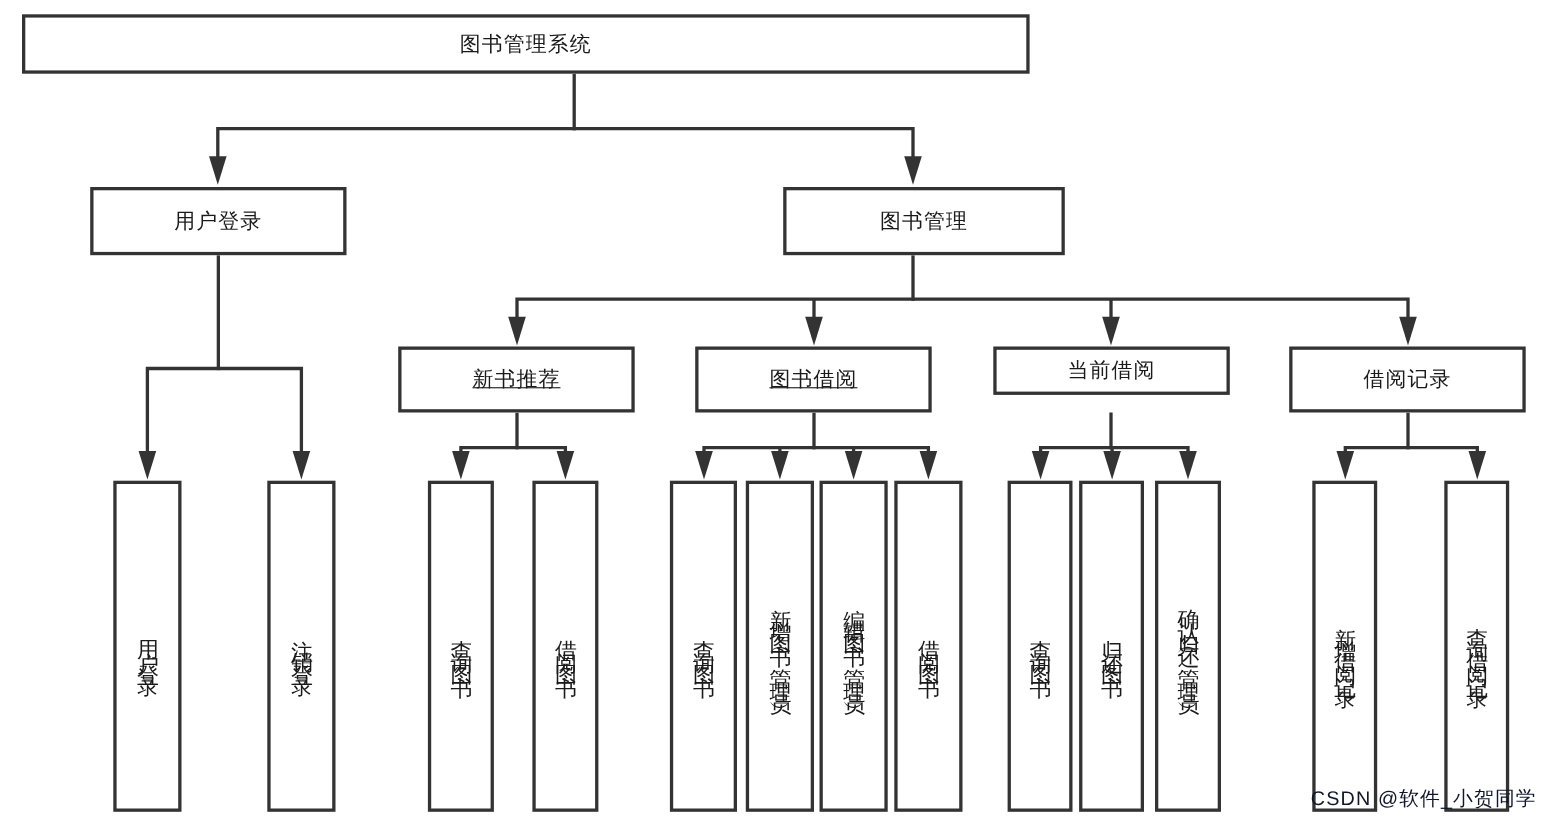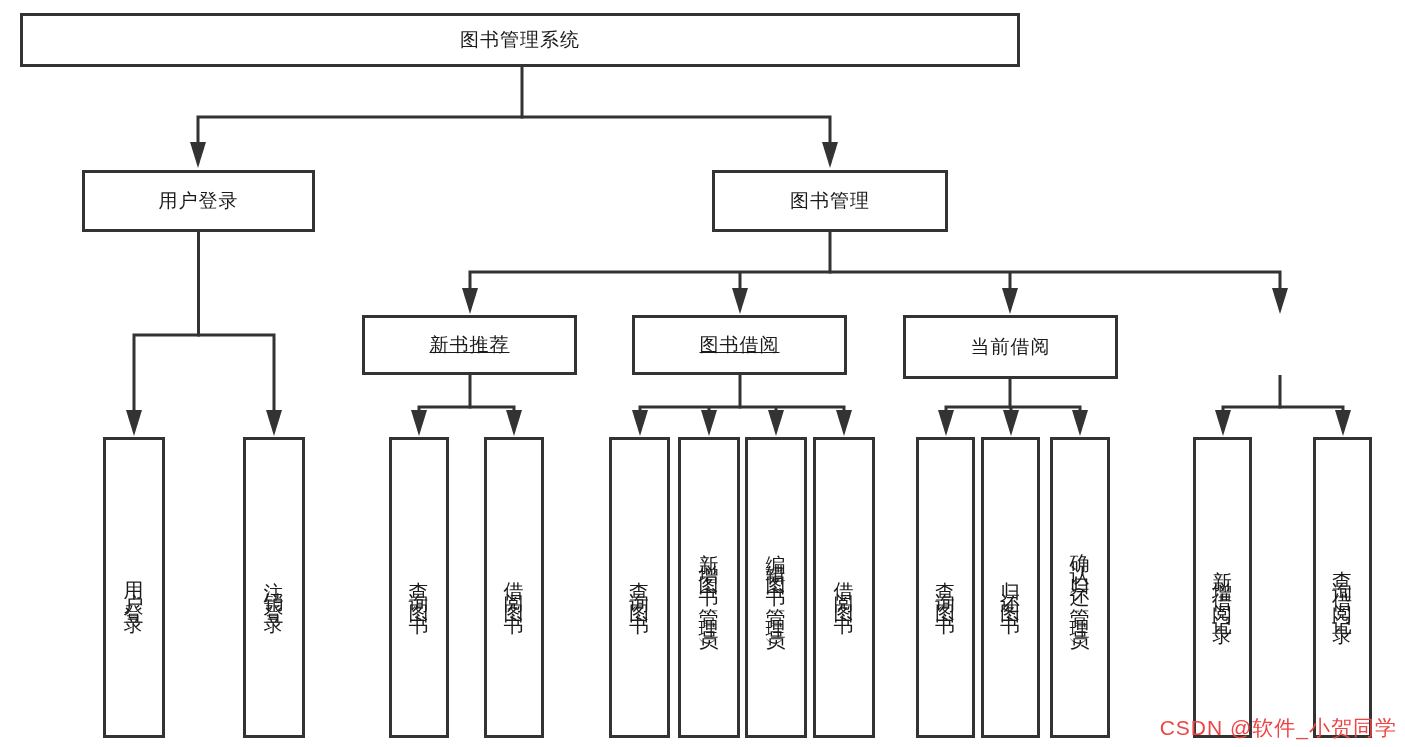--- a/index.html
+++ b/index.html
@@ -40,22 +40,22 @@
     font-size: 20px;
     letter-spacing: 11px;
     line-height: 1;
     color: #1a1a1a;
   }
   .watermark {
     position: absolute;
     top: 714px;
     right: 8px;
     z-index: 3;
-    font-size: 21px;
-    color: #ef4444;
+    font-size: 18px;
+    color: #0f172a;
     letter-spacing: 1px;
     white-space: nowrap;
   }
 </style>
 </head>
 <body>
 
 <div class="stage">
 
   <svg class="wires" width="1405" height="747" viewBox="0 0 1405 747">
@@ -117,39 +117,42 @@
       <polygon points="768,410 784,410 776,436"></polygon>
       <polygon points="836,410 852,410 844,436"></polygon>
       <polygon points="938,410 954,410 946,436"></polygon>
       <polygon points="1003,410 1019,410 1011,436"></polygon>
       <polygon points="1072,410 1088,410 1080,436"></polygon>
       <polygon points="1215,410 1231,410 1223,436"></polygon>
       <polygon points="1335,410 1351,410 1343,436"></polygon>
     </g>
   </svg>
 
-  <div class="box" style="left:20px; top:13px; width:1000px; height:54px;">
+  <div class="box" style="left:20px; top:13px; width:916px; height:54px;">
     <span>图书管理系统</span>
   </div>
 
   <div class="box" style="left:82px; top:170px; width:233px; height:62px;">
     <span>用户登录</span>
   </div>
-  <div class="box" style="left:712px; top:170px; width:236px; height:62px;">
+  <div class="box" style="left:712px; top:170px; width:256px; height:62px;">
     <span>图书管理</span>
   </div>
 
   <div class="box" style="left:362px; top:315px; width:215px; height:60px;text-decoration:underline;">
     <span>新书推荐</span>
   </div>
   <div class="box" style="left:632px; top:315px; width:215px; height:60px;text-decoration:underline;">
     <span>图书借阅</span>
   </div>
-  <div class="box" style="left:903px; top:315px; width:215px; height:64px;">
+  <div class="box" style="left:903px; top:315px; width:215px; height:44px;">
     <span>当前借阅</span>
+  </div>
+  <div class="box" style="left:1172px; top:315px; width:215px; height:60px;">
+    <span>借阅记录</span>
   </div>
 
   <div class="box vbox" style="left:103px; top:437px; width:62px; height:301px;">
     <span>用户登录</span>
   </div>
   <div class="box vbox" style="left:243px; top:437px; width:62px; height:301px;">
     <span>注销登录</span>
   </div>
 
   <div class="box vbox" style="left:389px; top:437px; width:60px; height:301px;">

